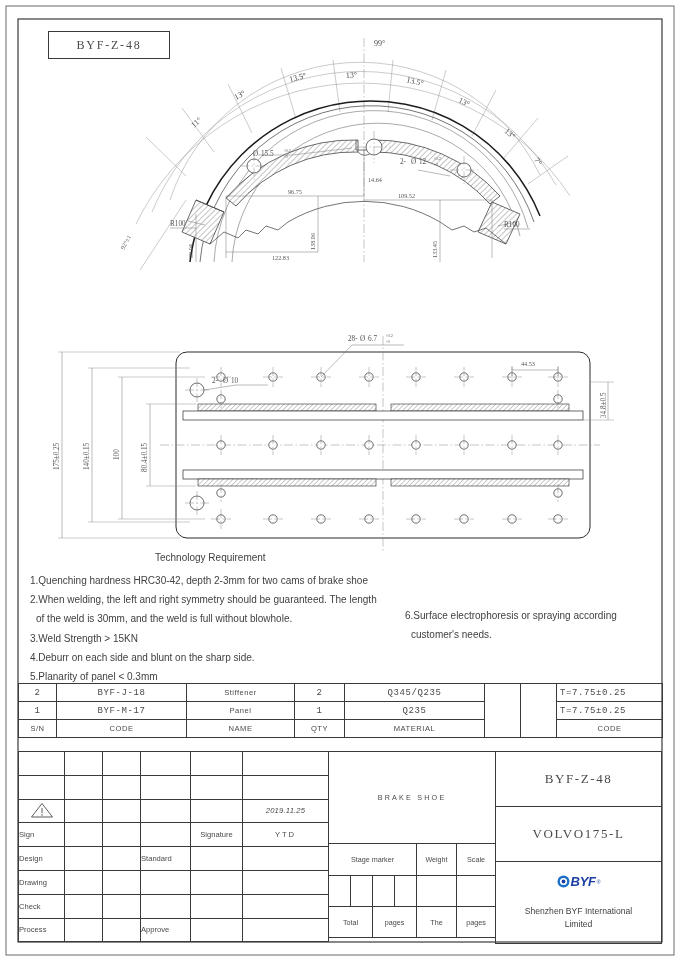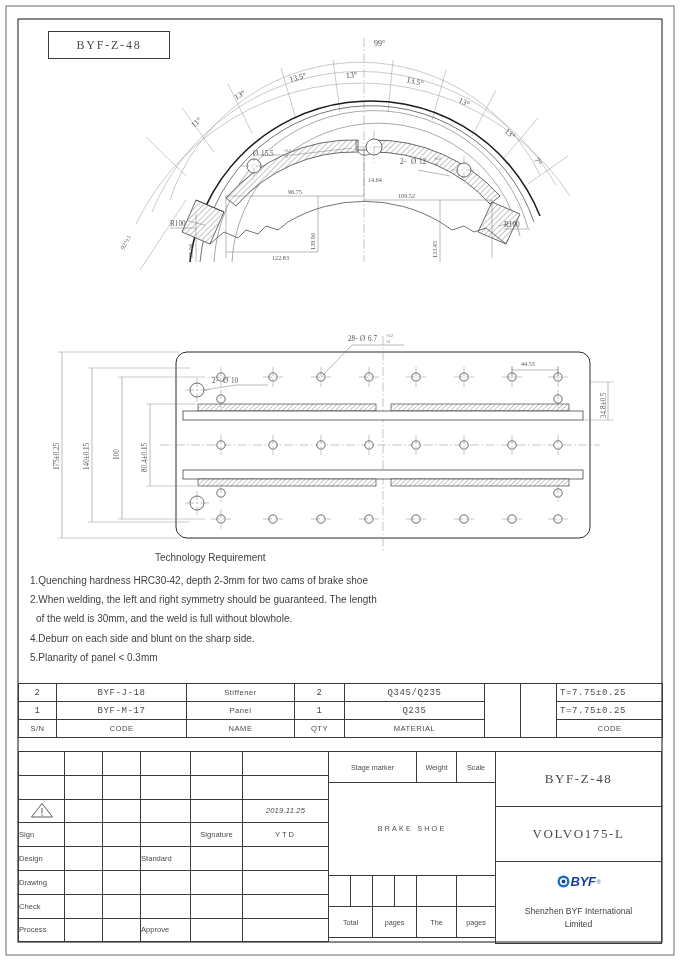--- a/index.html
+++ b/index.html
@@ -486,22 +486,27 @@
     <span class="tag-txt">BYF-Z-48</span>
   </div>
 
   <div class="tech-wrap">
     <div class="tech-title">Technology Requirement</div>
     <div class="tech-cols">
       <div class="tech-left">
         <div class="tech-li">1.Quenching hardness HRC30-42, depth 2-3mm for two cams of brake shoe</div>
         <div class="tech-li">2.When welding, the left and right symmetry should be guaranteed. The length</div>
         <div class="tech-li ind">of the weld is 30mm, and the weld is full without blowhole.</div>
+        <div class="tech-li">3.Weld Strength &gt; 15KN</div>
         <div class="tech-li">4.Deburr on each side and blunt on the sharp side.</div>
         <div class="tech-li">5.Planarity of panel &lt; 0.3mm</div>
+      </div>
+      <div class="tech-right">
+        <div class="tech-li">6.Surface electrophoresis or spraying according</div>
+        <div class="tech-li ind">customer's needs.</div>
       </div>
     </div>
   </div>
 
   <table class="tbl" id="bom">
     <colgroup>
       <col style="width:38px">
         <col style="width:130px">
         <col style="width:108px">
       <col style="width:50px">
@@ -631,26 +636,26 @@
     <colgroup>
       <col style="width:22px">
         <col style="width:22px">
         <col style="width:22px">
       <col style="width:22px">
         <col style="width:40px">
         <col style="width:39px">
     </colgroup>
     <tbody>
         <tr>
+      <td colspan="6" class="big-title" style="height:91.2px">BRAKE SHOE</td>
+    </tr>
+    <tr>
       <td colspan="4" style="height:30.4px">Stage marker</td>
       <td>Weight</td>
       <td>Scale</td>
-    </tr>
-    <tr>
-      <td colspan="6" class="big-title" style="height:91.2px">BRAKE SHOE</td>
     </tr>
     <tr>
       <td style="height:30.4px"></td>
       <td></td>
       <td></td>
       <td></td>
       <td></td>
       <td></td>
     </tr>
     <tr>

